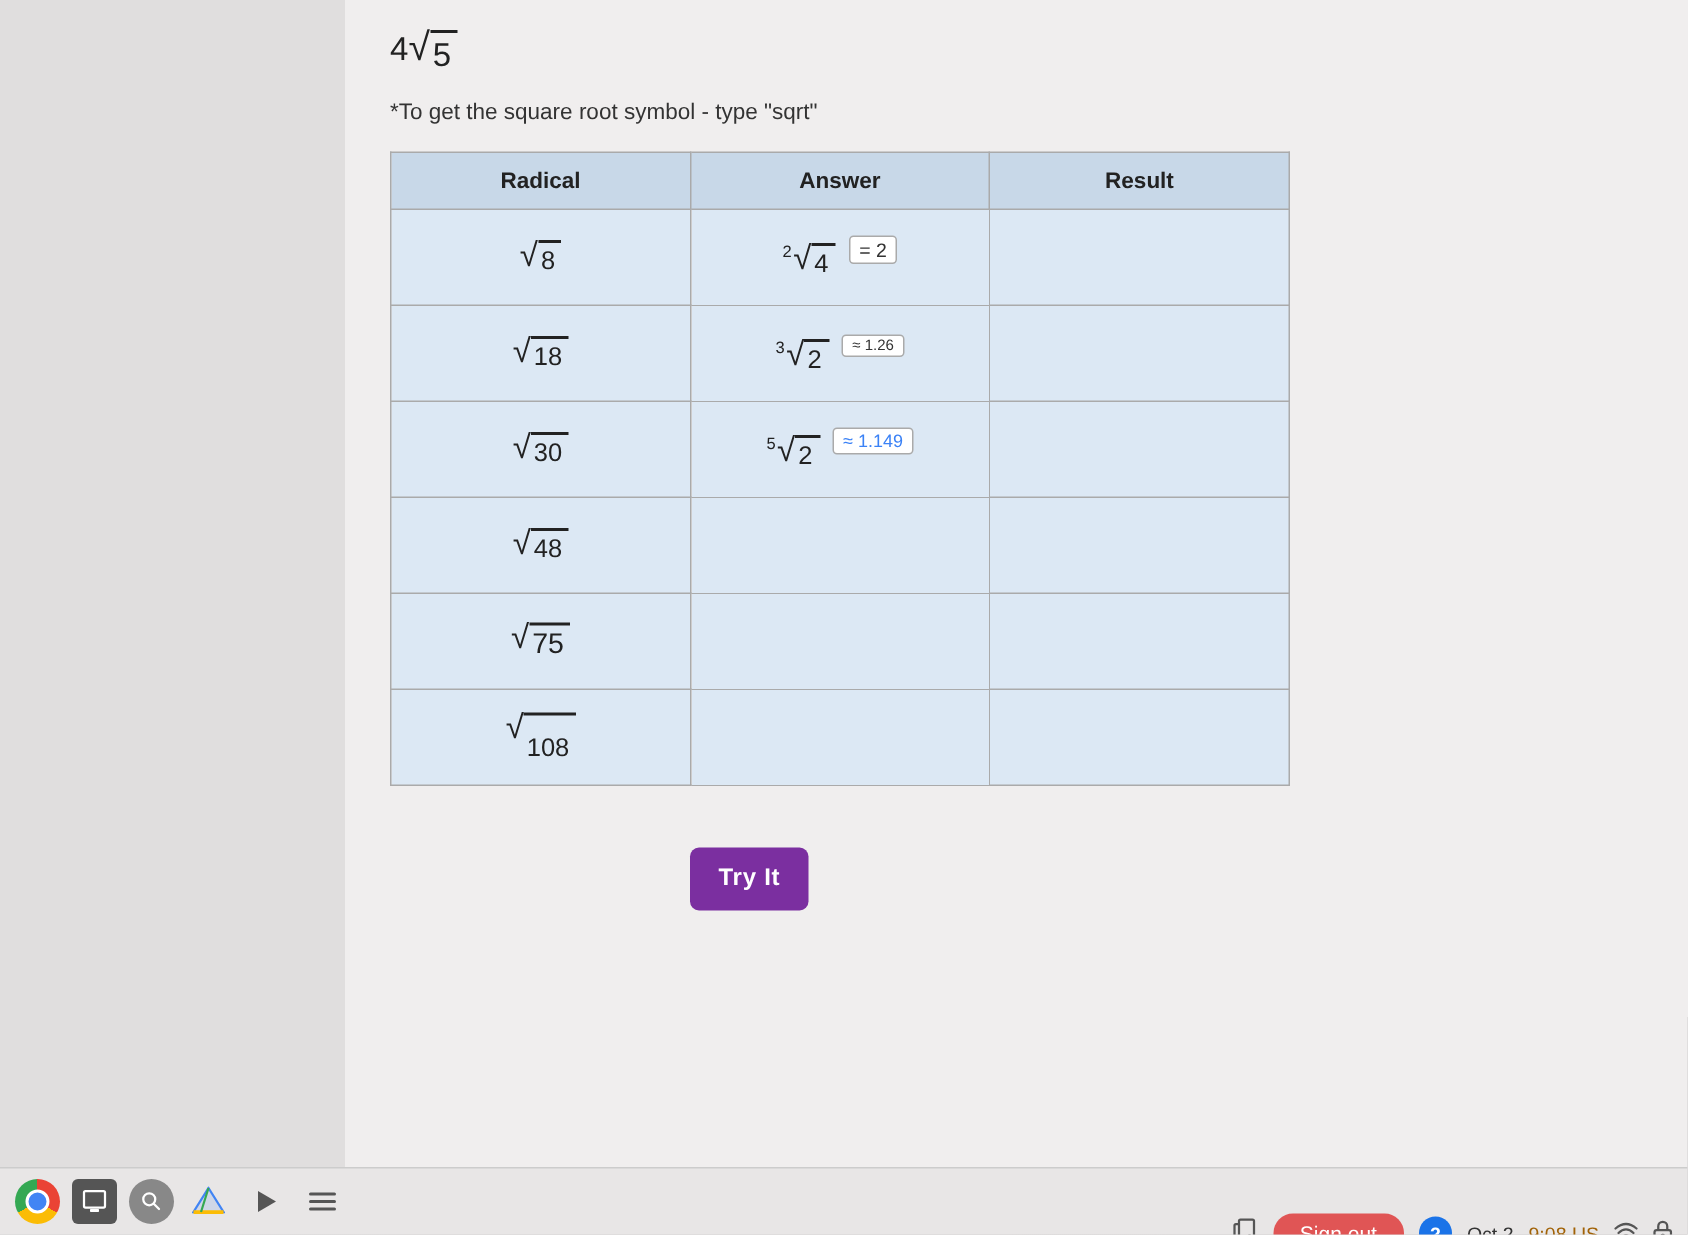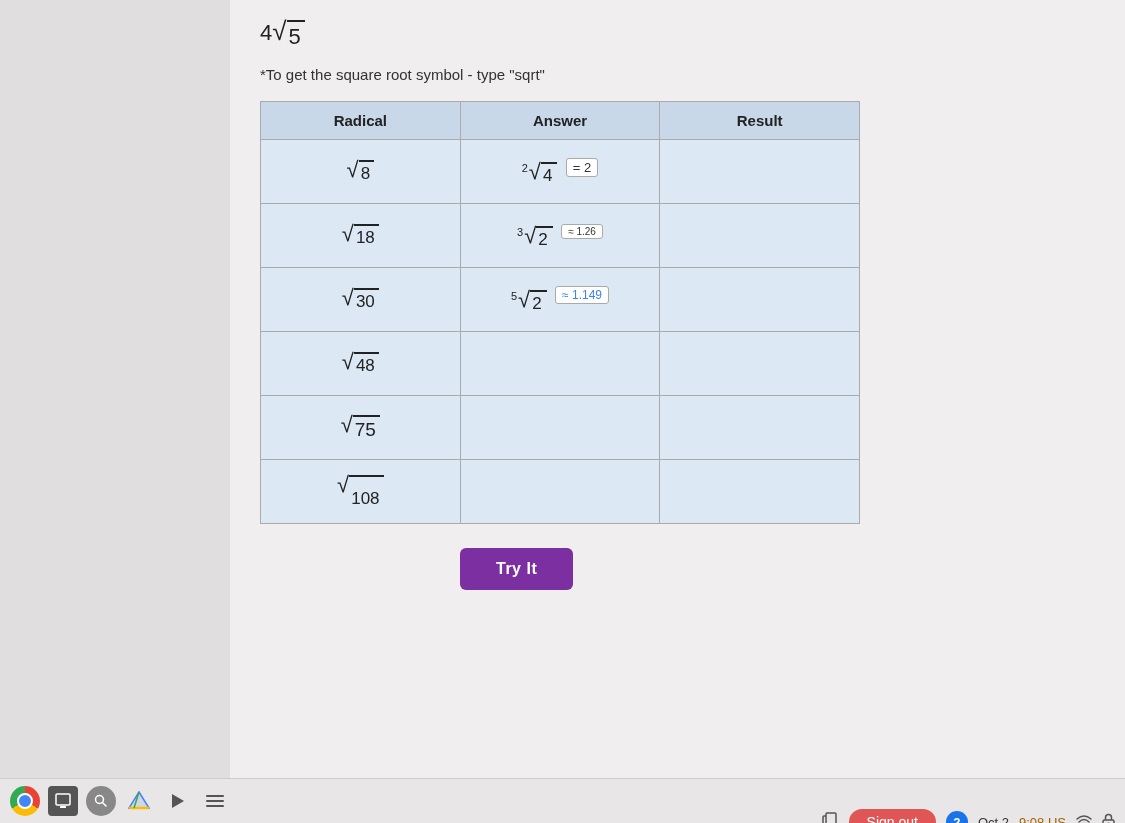--- a/index.html
+++ b/index.html
@@ -45,21 +45,21 @@
     .sqrt-hint {
       font-size: 15px;
       color: #333;
       margin-bottom: 18px;
     }
 
     
     .math-table {
       border-collapse: collapse;
       width: 600px;
-      margin-bottom: 24px;
+      margin-bottom: 41px;
       border: 1.5px solid #aaa;
     }
 
     .math-table th {
       background: #c8d8e8;
       border: 1.5px solid #aaa;
       padding: 10px 20px;
       font-size: 15px;
       font-weight: 600;
       color: #222;
@@ -80,21 +80,21 @@
     
     .try-it-btn {
       display: block;
       margin: 0 auto 0 200px;
       background: #7b2fa0;
       color: #fff;
       font-size: 16px;
       font-weight: 600;
       border: none;
       border-radius: 6px;
-      padding: 12px 36px;
+      padding: 12px 19px;
       cursor: pointer;
       letter-spacing: 0.5px;
     }
 
     
     .taskbar {
       position: absolute;
       bottom: 0;
       left: 0;
       right: 0;

